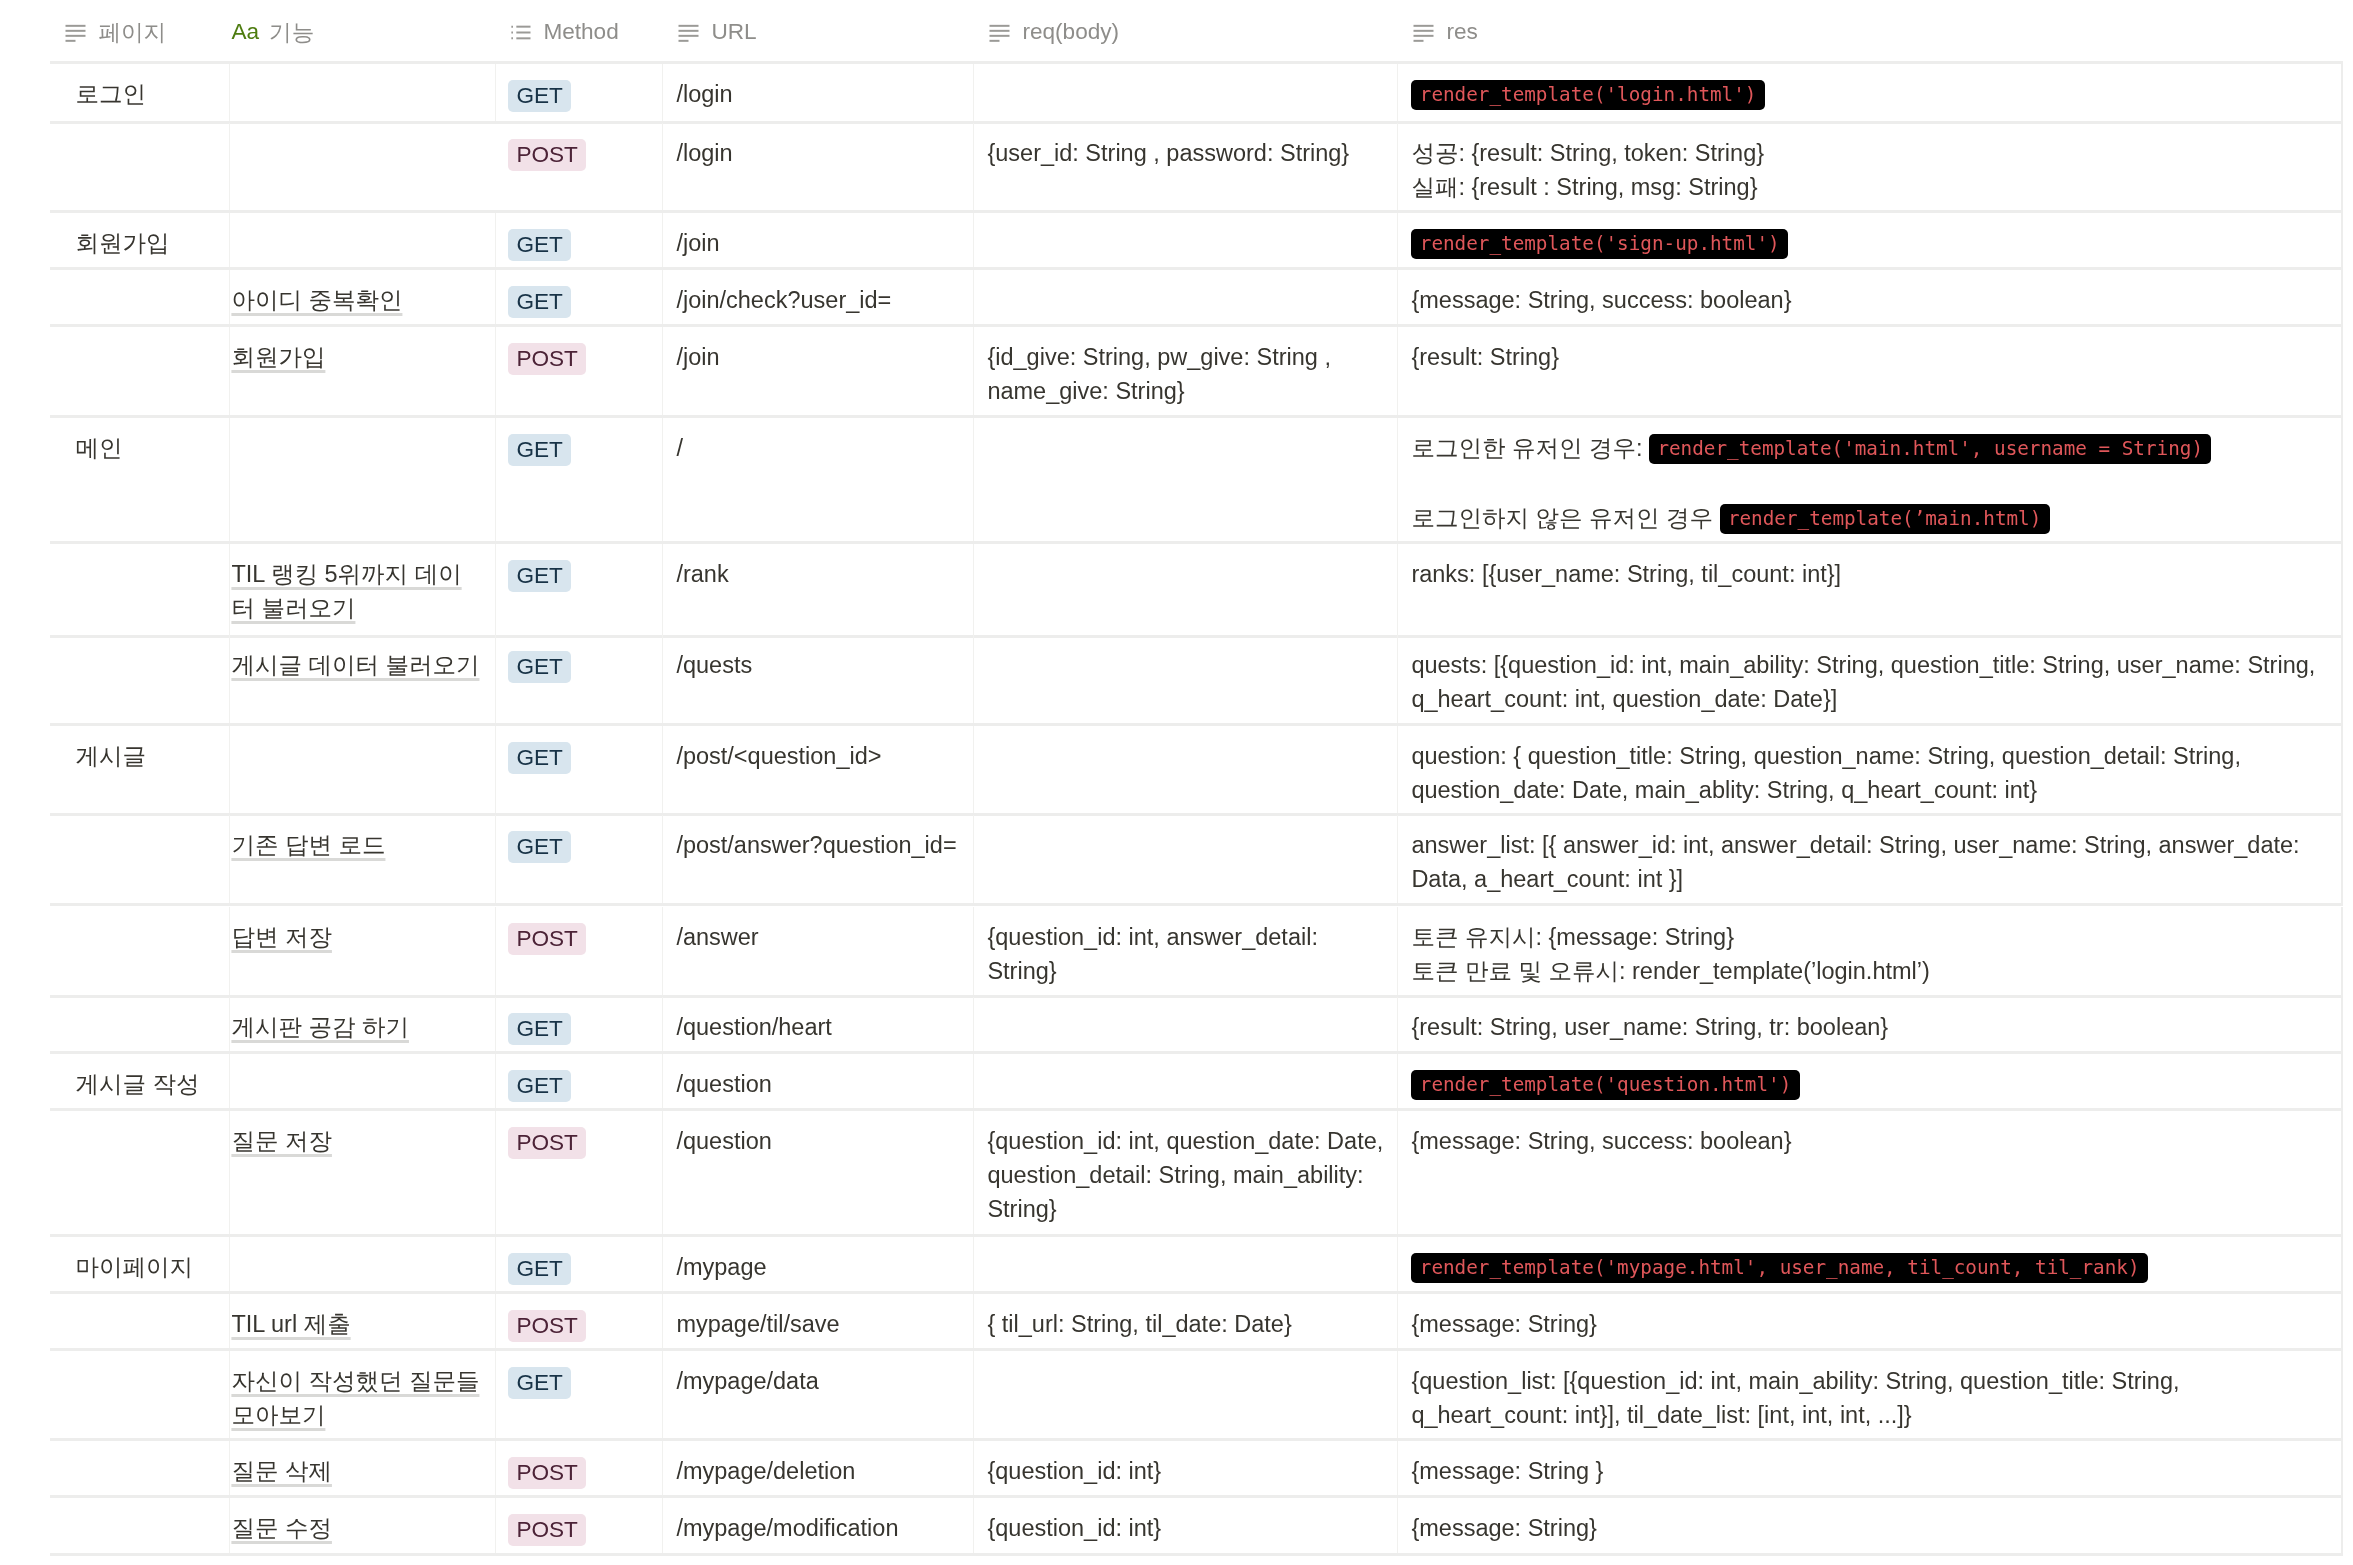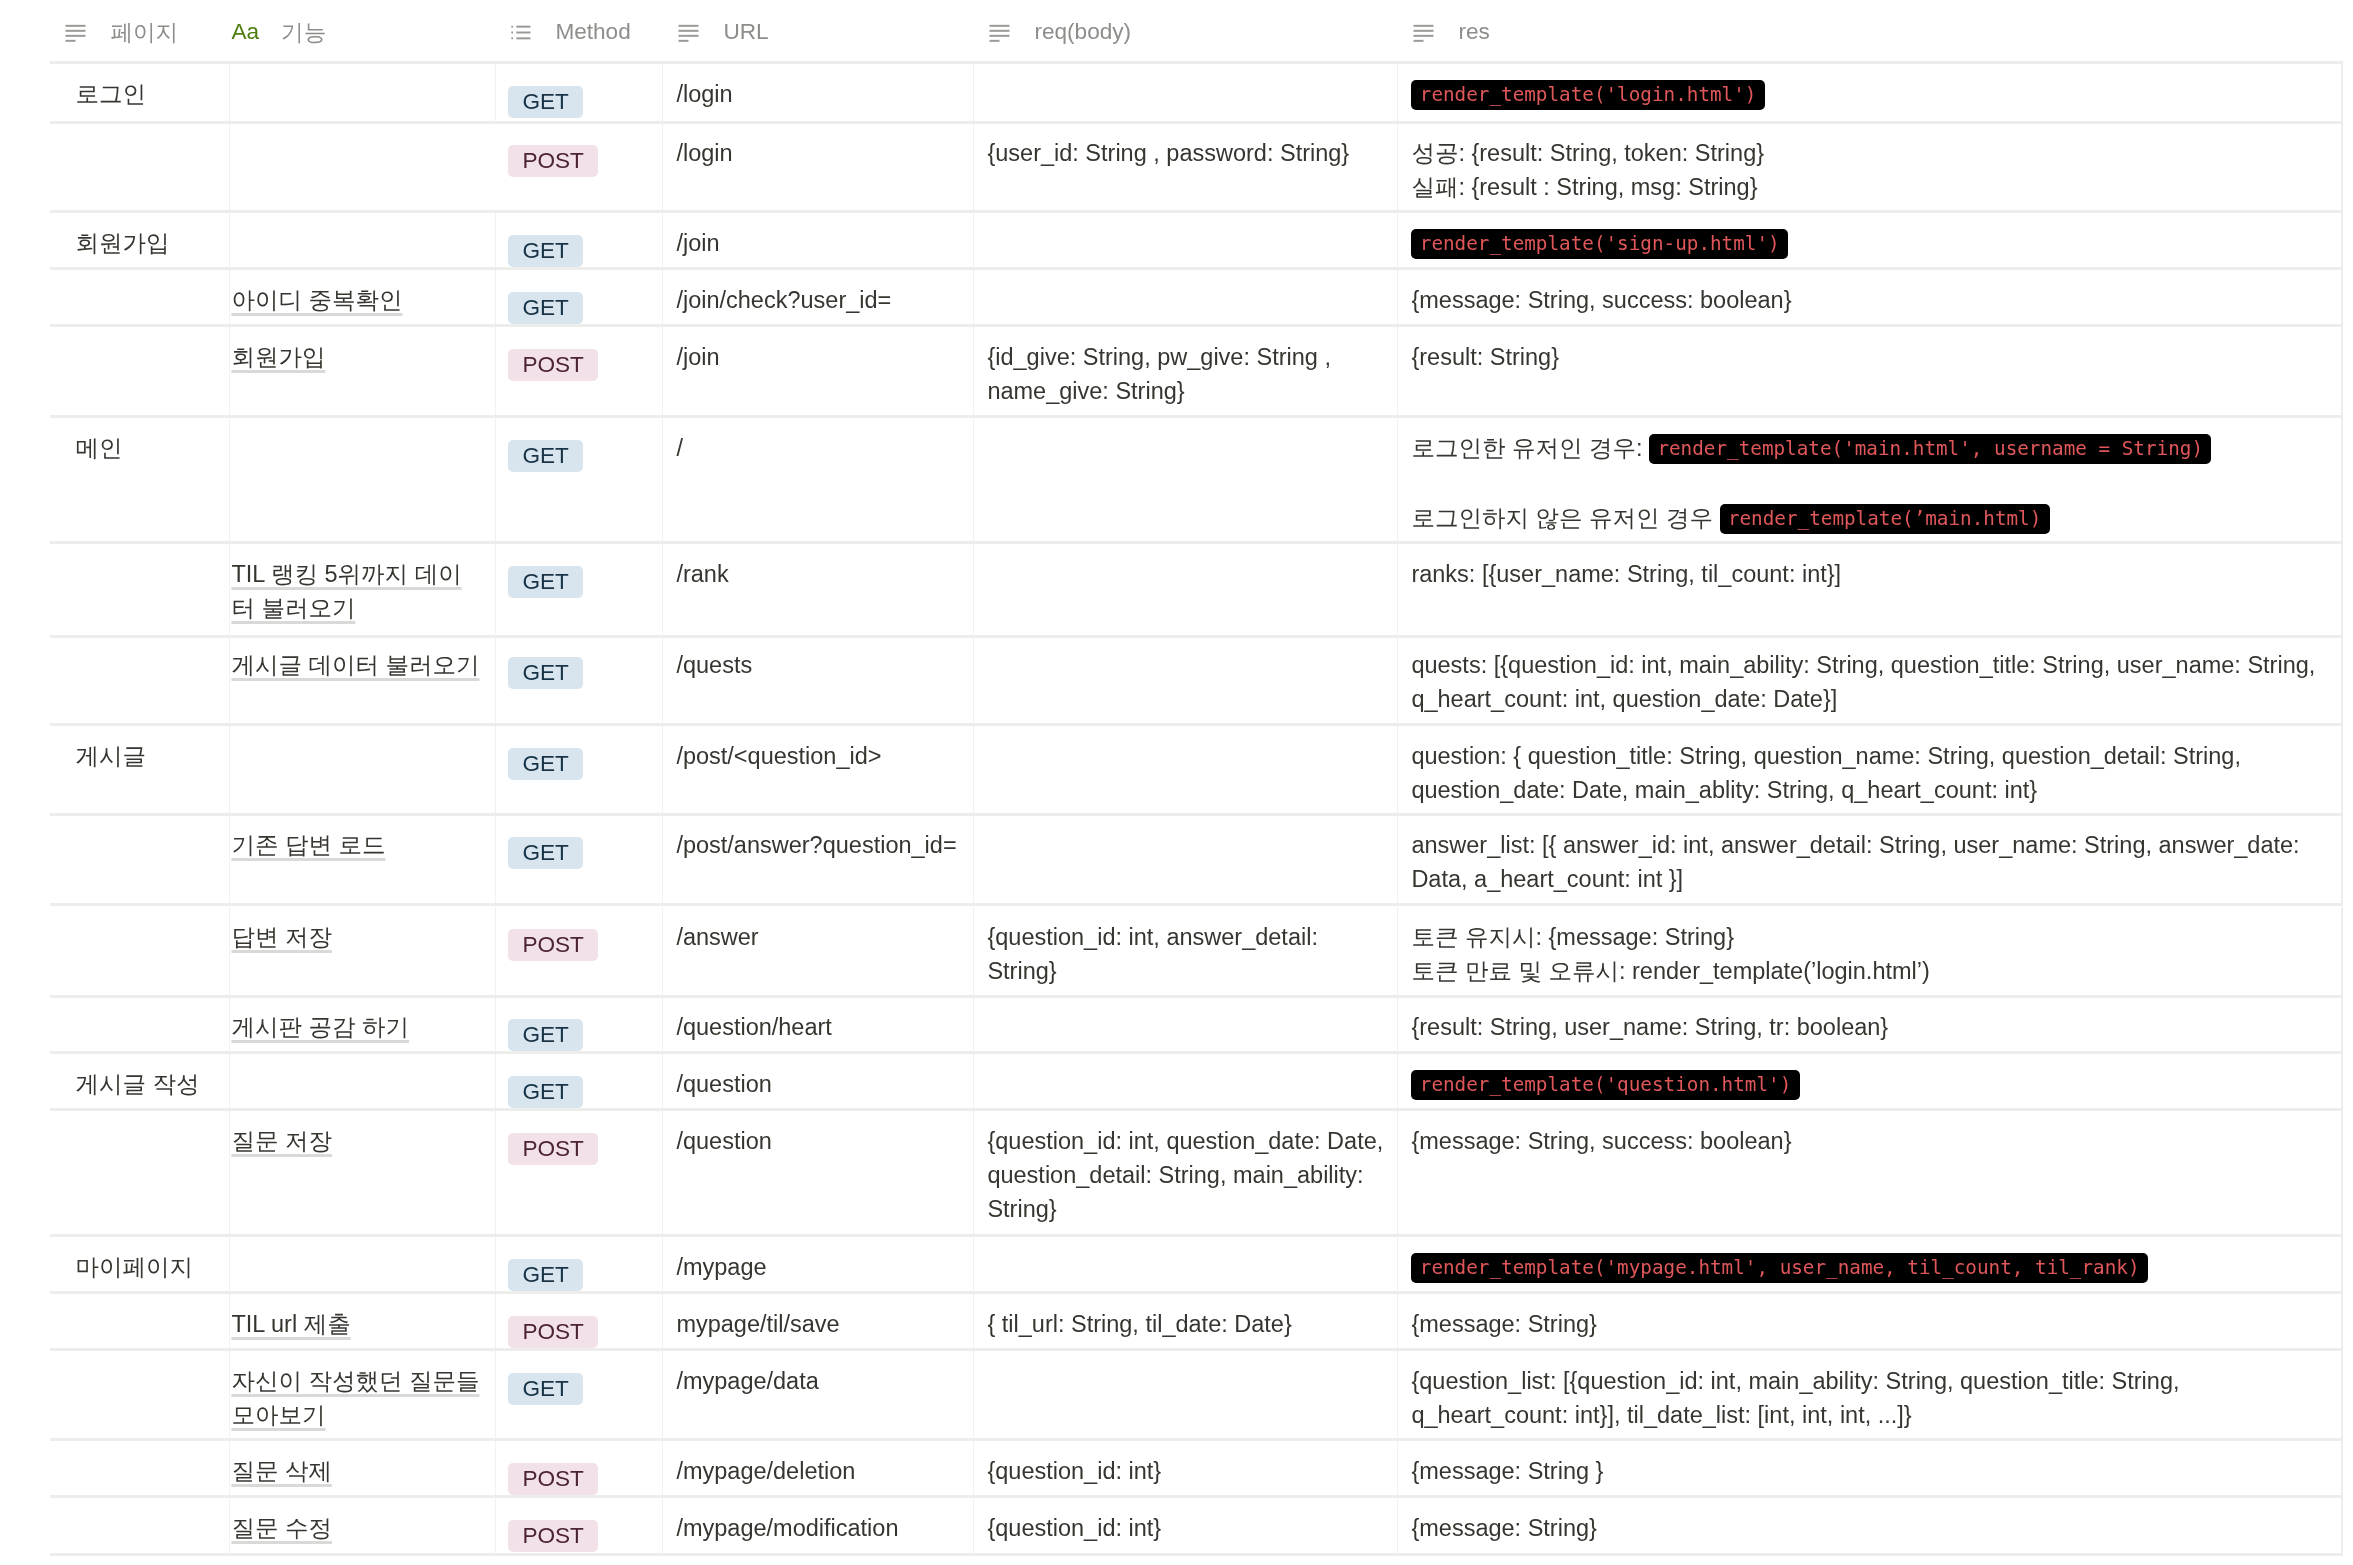--- a/index.html
+++ b/index.html
@@ -2,36 +2,36 @@
 <html style="font-size:13.4px"><head>
 <meta charset="utf-8">
 <style>
   html, body { margin: 0; padding: 0; background: #ffffff; }
   body { width: 2354px; height: 1565px; overflow: hidden; position: relative;
          font-family: "Liberation Sans", "DejaVu Sans", sans-serif; color: #37352f; }
   .table { position: absolute; left: 50px; top: 0; width: 2293px; }
   .hdr { position: absolute; left: 0; top: 0; height: 64px; width: 2293px;
          border-bottom: 3.4px solid #ededec; box-sizing: border-box; }
   .hcell { position: absolute; top: 0; height: 64px; display: flex; align-items: center;
-           font-size: 22.6px; color: #8e8d8a; gap: 22px; padding-left: 13.4px; box-sizing: border-box; }
+           font-size: 22.6px; color: #8e8d8a; gap: 10px; padding-left: 13.4px; box-sizing: border-box; }
   .hicon { width: 25px; height: 25px; display: inline-block; }
   .row { position: absolute; left: 0; width: 2293px; border-bottom: 3.4px solid #ededec; box-sizing: border-box; }
   .cell { position: absolute; top: 0; bottom: 0; box-sizing: border-box; padding: 12.6px 13.4px 0 13.4px;
           font-size: 23.5px; line-height: 34px; border-right: 1.7px solid #f1f1ef; }
   .cell.last { border-right: 2.5px solid #ededec; }
   .c0 { left: 12px; width: 168px; border-right: 1.7px solid #f1f1ef; }
   .c1 { left: 168px; width: 278px; }
   .c2 { left: 445px; width: 168px; }
   .c3 { left: 613px; width: 311px; }
   .c4 { left: 924px; width: 424px; }
   .c5 { left: 1348px; width: 945px; }
   .feat { text-decoration: underline; text-decoration-color: #d9d9d7; text-decoration-thickness: 2.5px;
           text-underline-offset: 5px; }
-  .badge { display: inline-block; font-size: 22.6px; line-height: 32px; padding: 0 14px; border-radius: 5px;
-           margin-top: 9px; }
+  .badge { display: inline-block; font-size: 22.6px; line-height: 32px; padding: 0 8px; border-radius: 5px;
+           margin-top: 3px; }
   .badge.get { background: #d8e5ee; color: #183347; }
   .badge.post { background: #f2e1e8; color: #4c2337; }
   .code { font-family: "DejaVu Sans Mono", "Liberation Mono", monospace; font-size: 19.3px;
           color: #e0575a; background: #000000; border-radius: 5px; padding: 3.4px 8.4px; }
   .line { display: block; }
   .gap { display: block; height: 34px; }
 </style>
 </head>
 <body>
 

